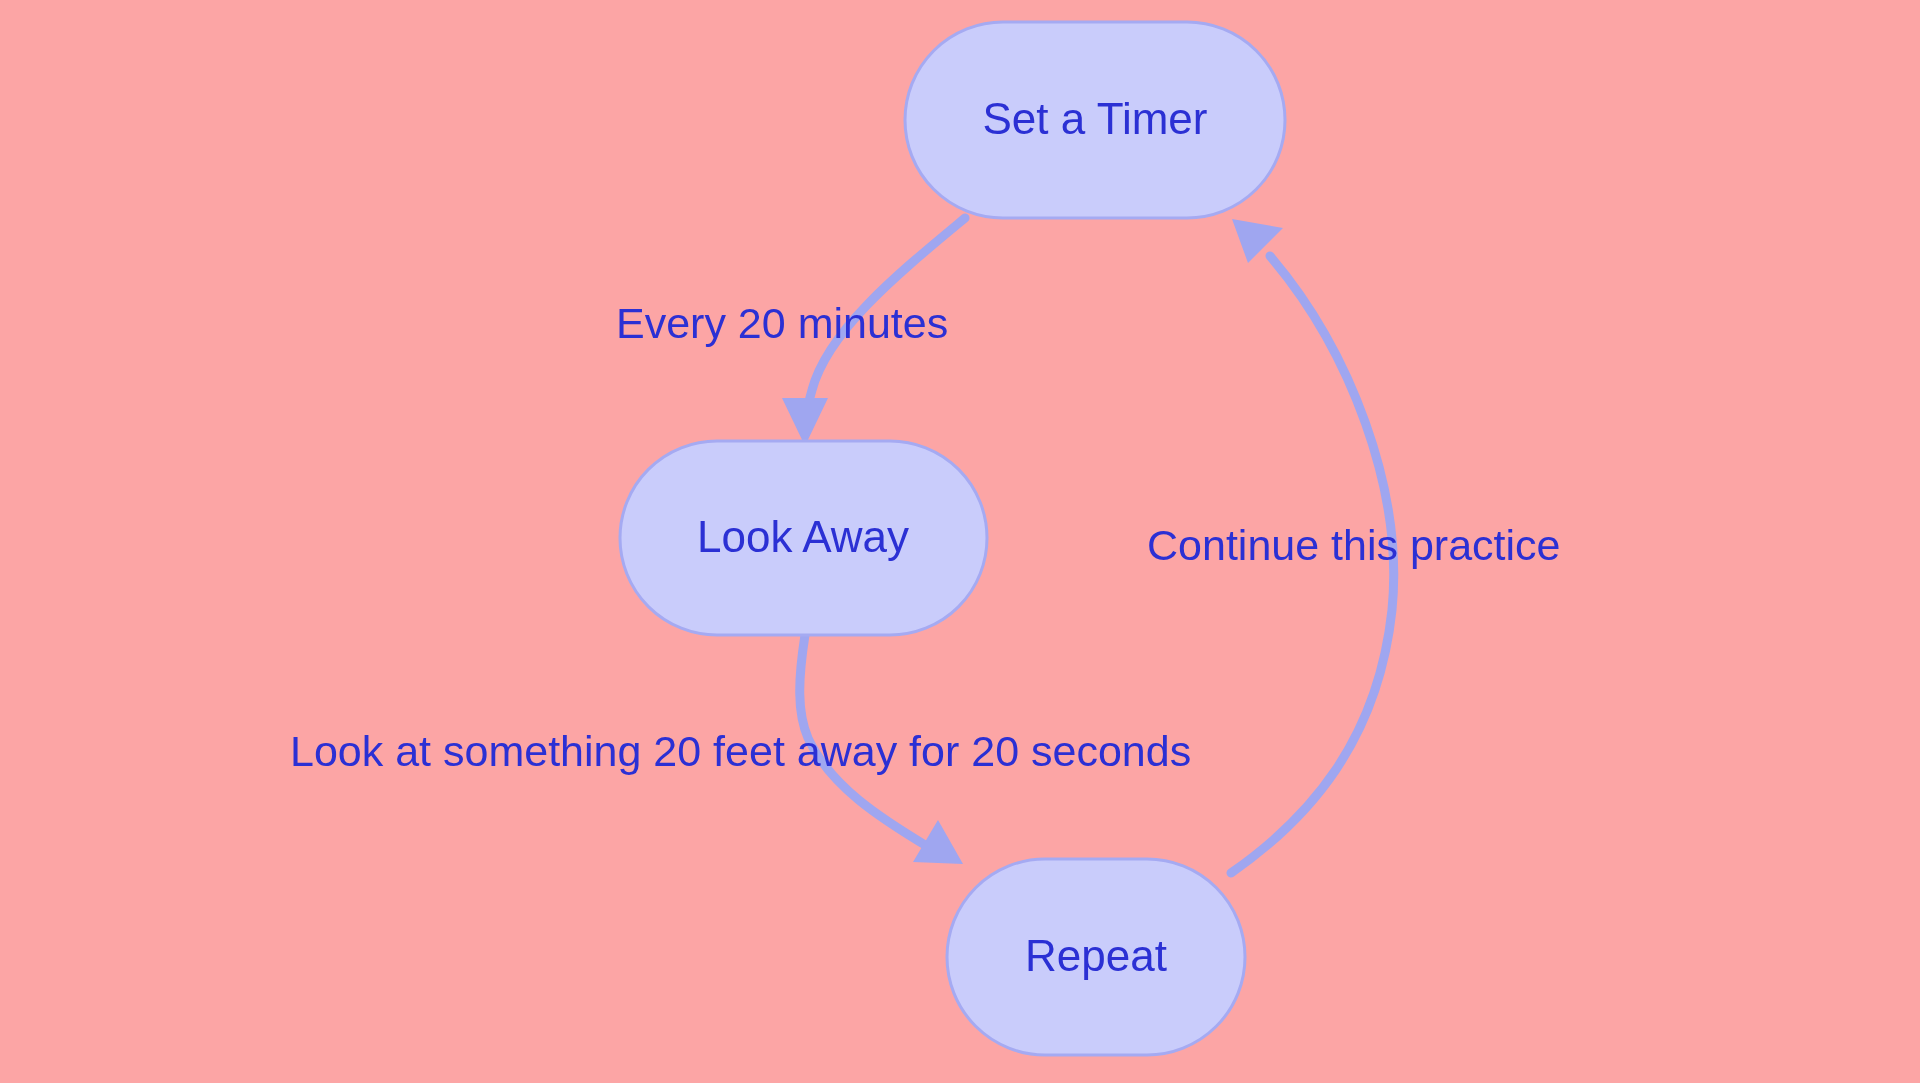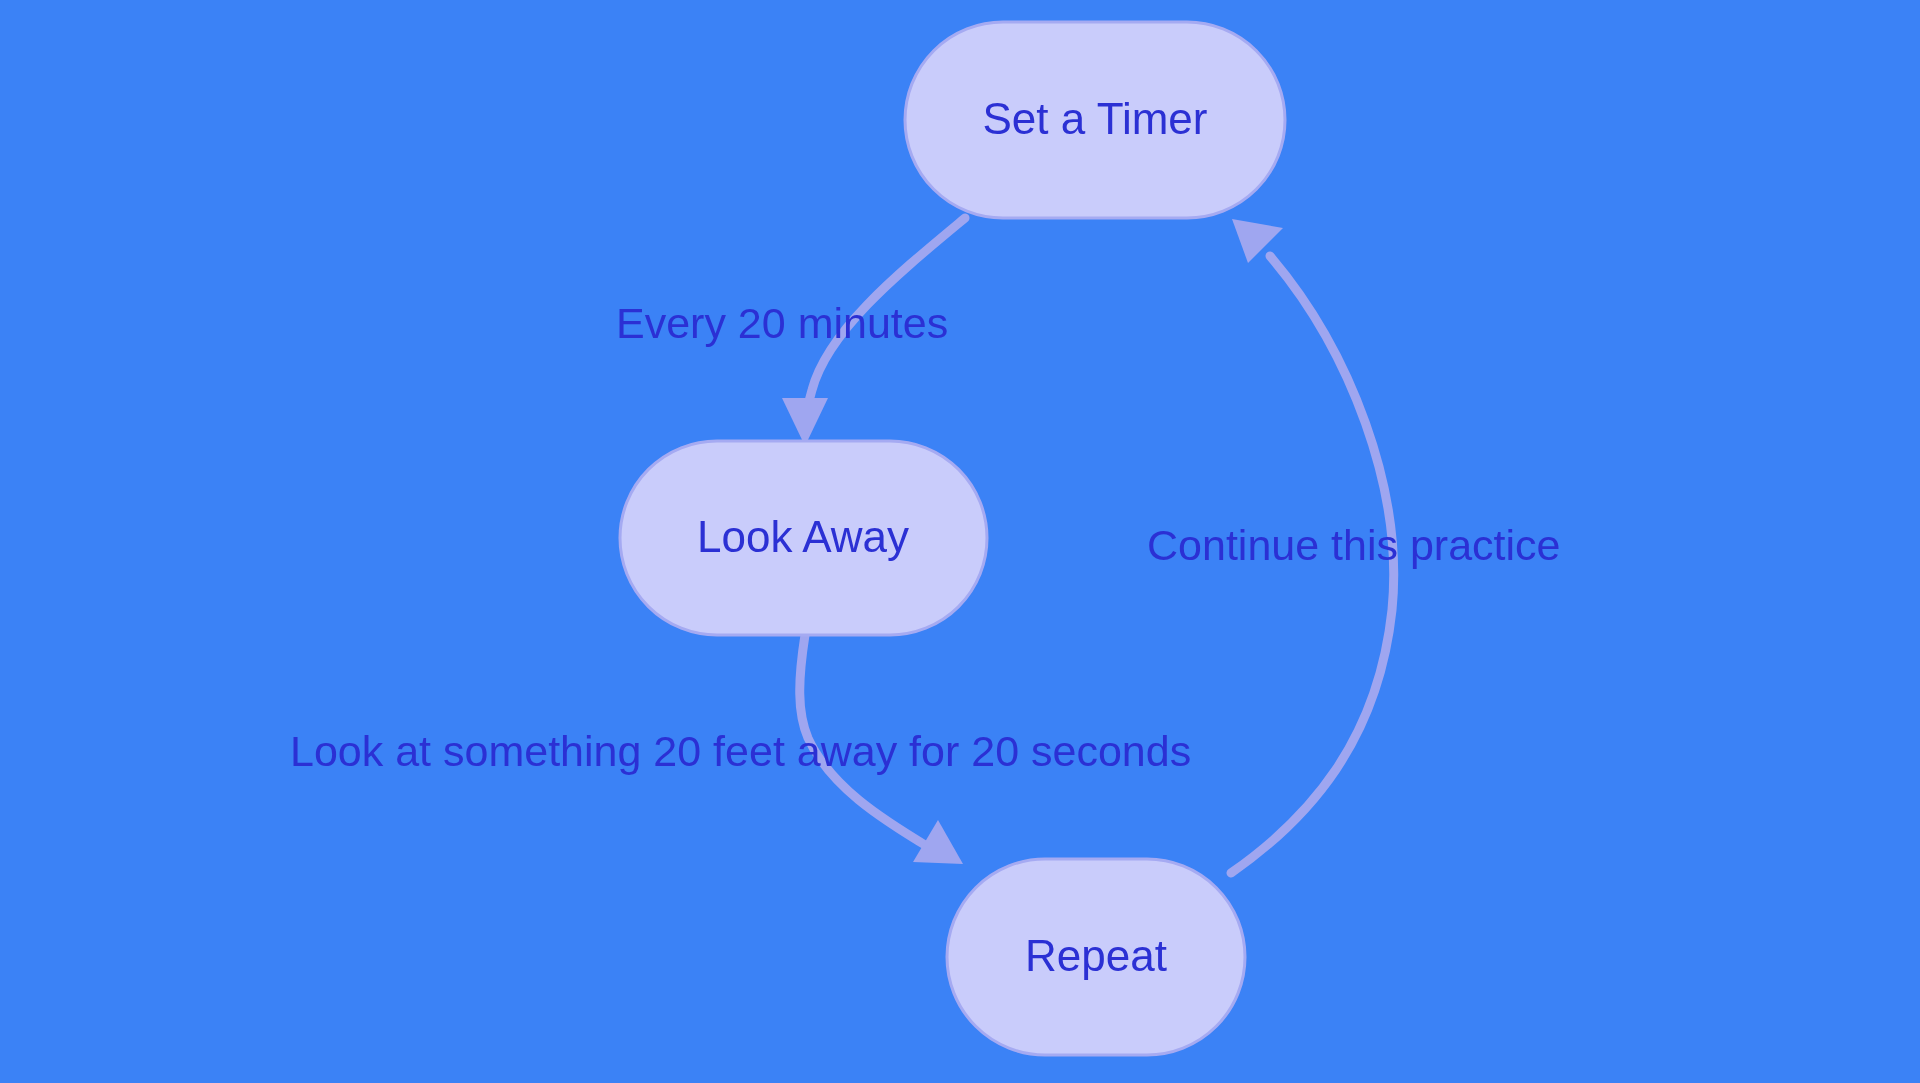--- a/index.html
+++ b/index.html
@@ -10,21 +10,21 @@
   body {
     width: 1920px;
     height: 1083px;
     overflow: hidden;
     font-family: "Liberation Sans", sans-serif;
   }
   #diagram-canvas {
     position: relative;
     width: 1920px;
     height: 1083px;
-    background: #3b82f6;
+    background: #fca5a5;
   }
   #flow-svg {
     position: absolute;
     top: 0;
     left: 0;
     width: 1920px;
     height: 1083px;
     display: block;
   }
   .node-shape {

